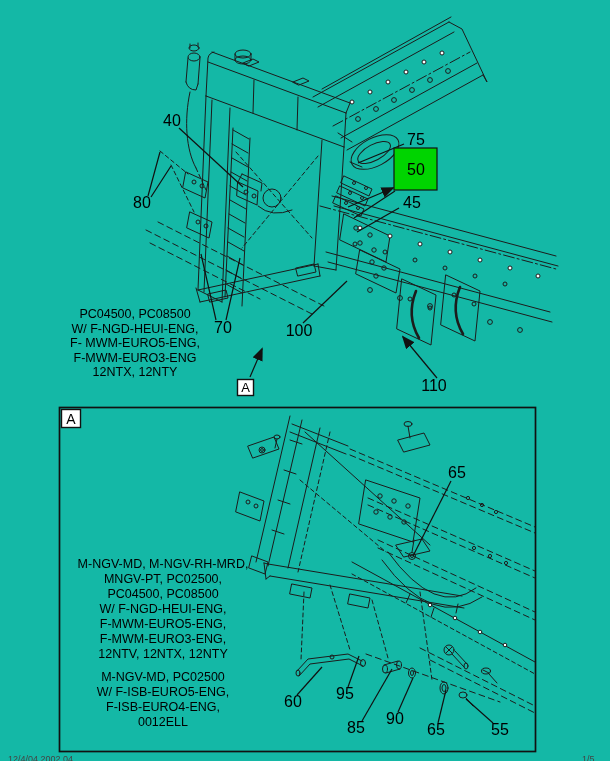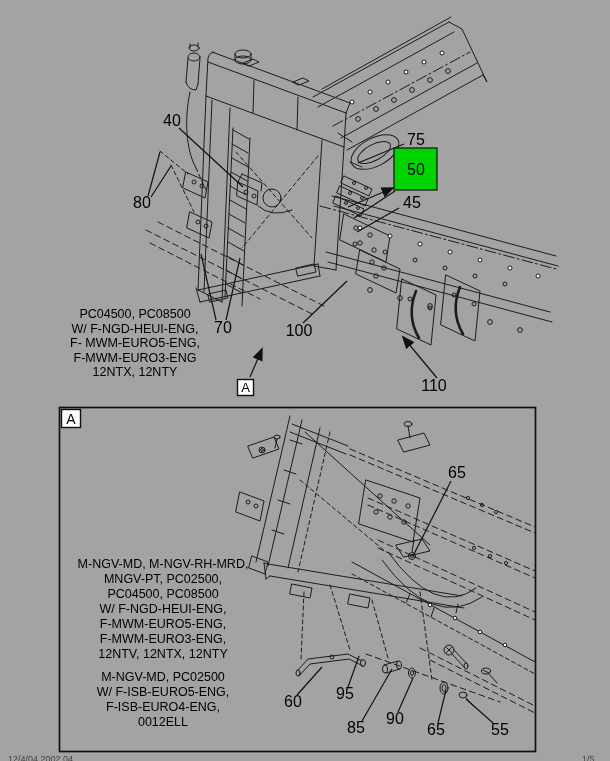--- a/index.html
+++ b/index.html
@@ -1,16 +1,16 @@
 <!DOCTYPE html>
 <html><head>
 <meta charset="utf-8">
 <style>
   html,body{margin:0;padding:0;background:#fff;}
-  .page{position:relative;width:610px;height:761px;background:#a3a3a3;overflow:hidden;
+  .page{position:relative;width:610px;height:761px;background:#14b8a6;overflow:hidden;
         font-family:"Liberation Sans",sans-serif;}
   .page svg{position:absolute;top:0;left:0;}
   svg text{font-family:"Liberation Sans",sans-serif;fill:#000;}
   .ln{stroke:#1c1c1c;stroke-width:1;fill:none;stroke-linecap:round;stroke-linejoin:round;}
   .thick{stroke:#1c1c1c;stroke-width:2.6;fill:none;stroke-linecap:round;}
   .d1{stroke-dasharray:6 4;}
   .d2{stroke-dasharray:4 3;}
   .dd{stroke-dasharray:11 3 2 3;}
   .rv{fill:#ffffff;stroke:#1c1c1c;stroke-width:1;}
   .hole{fill:none;stroke:#1c1c1c;stroke-width:1;}

